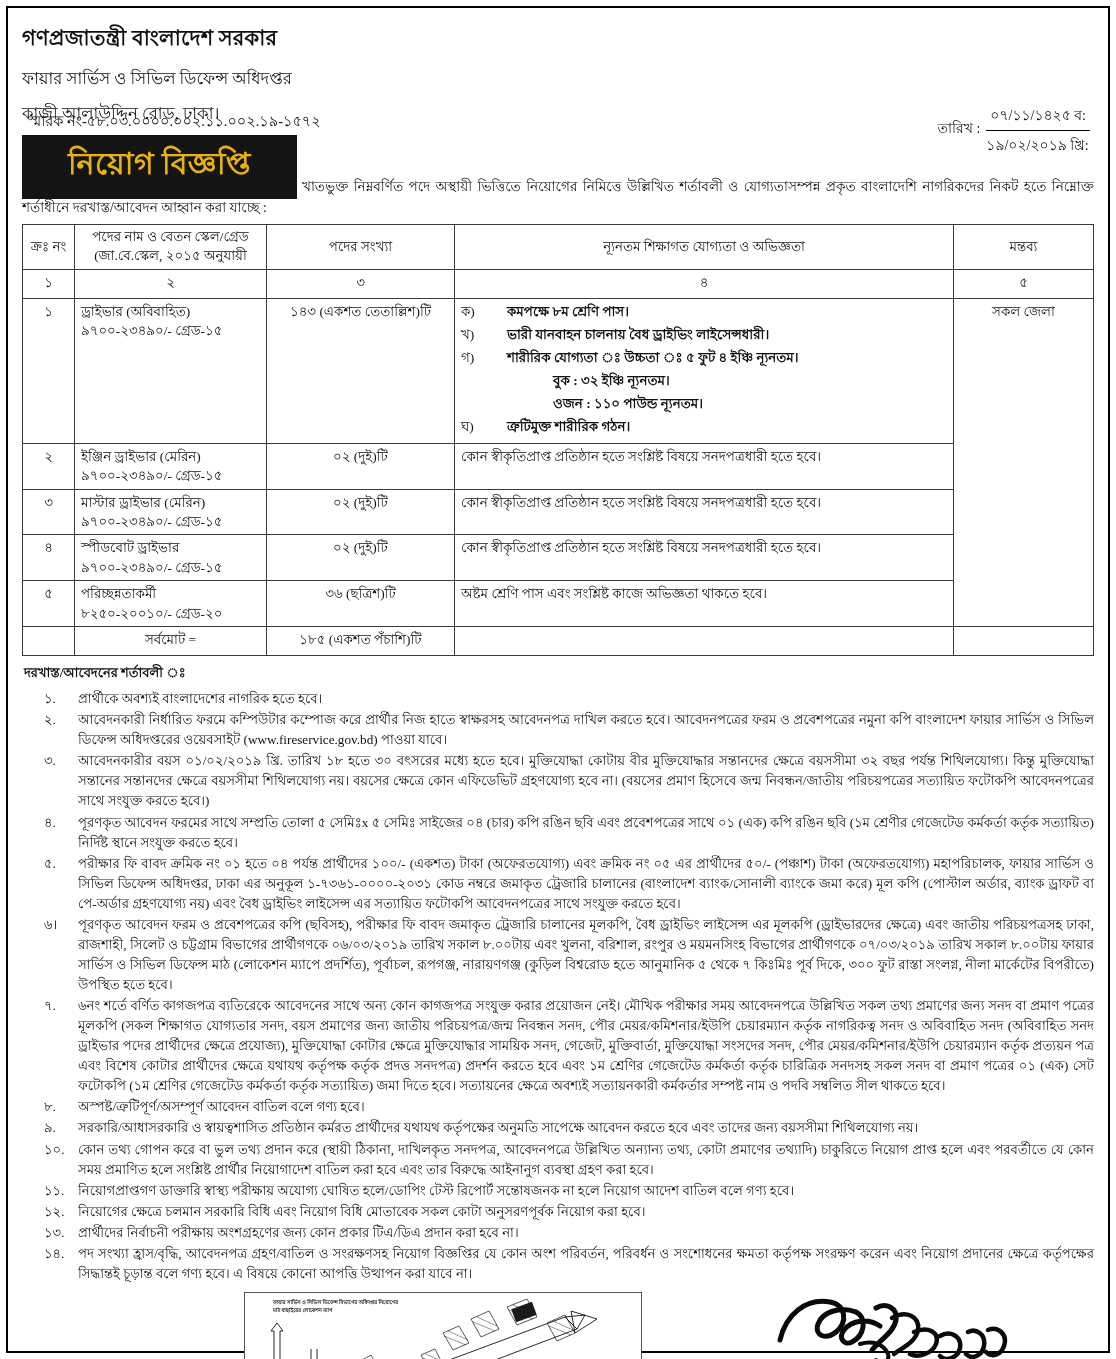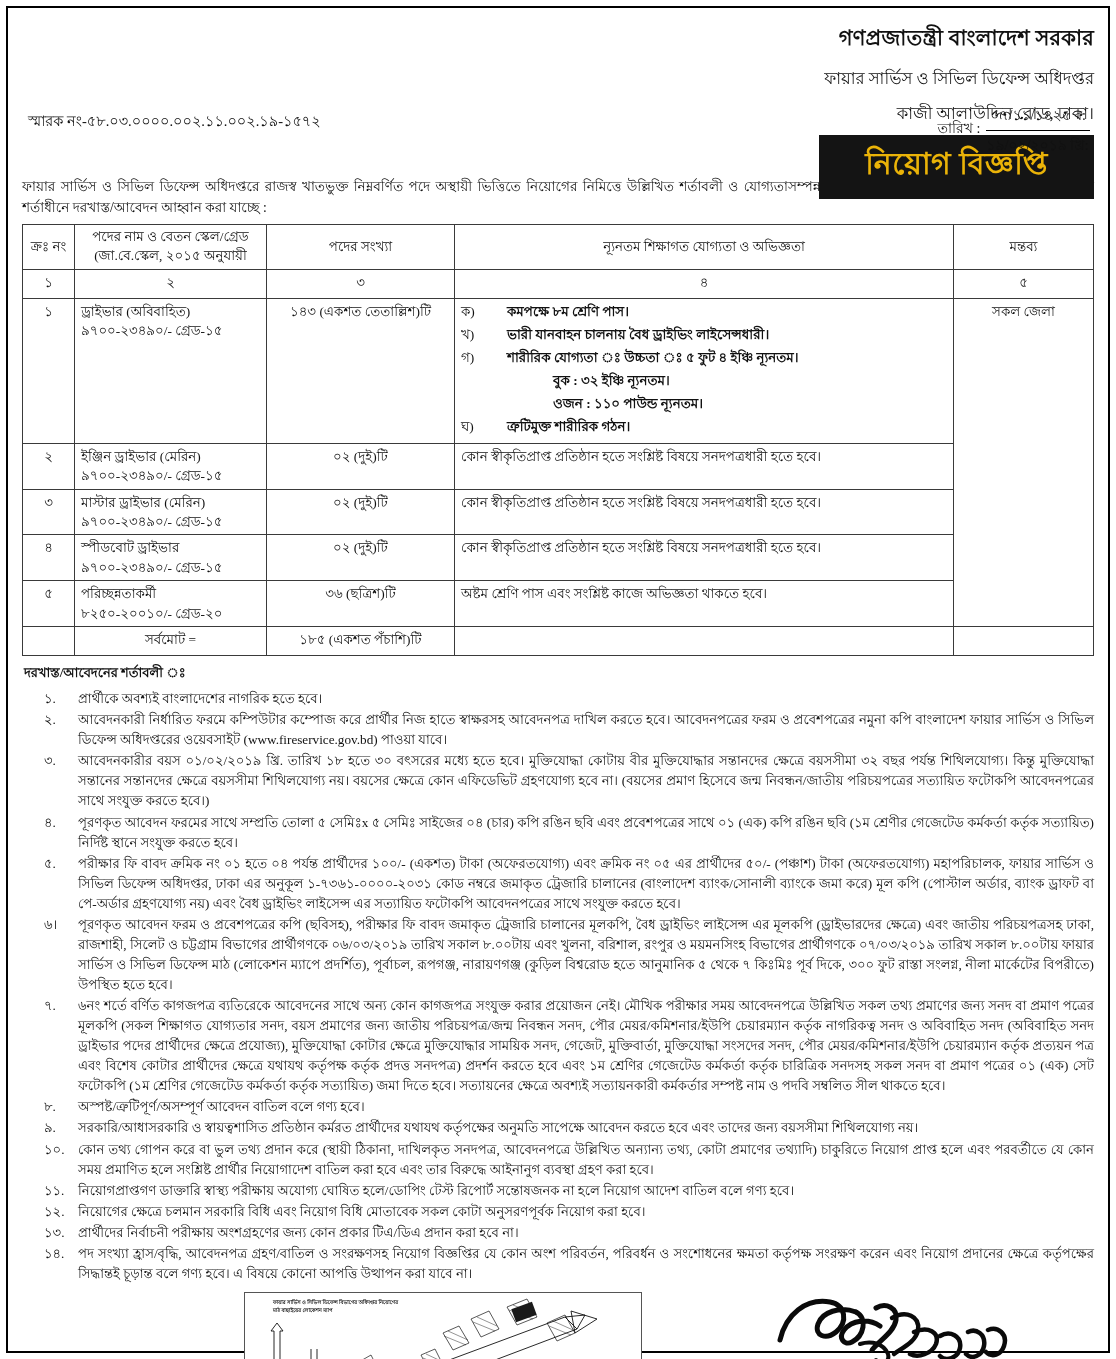--- a/index.html
+++ b/index.html
@@ -20,21 +20,21 @@
   }
   .page-frame {
     width: 100%; height: 100%;
     border: 2.5px solid #000;
     padding: 8px 14px 4px 14px;
     position: relative;
   }
 
   
   .hdr { position: relative; height: 150px; }
-  .hdr-center { text-align: right; }
+  .hdr-center { text-align: left; }
   .gov-line-1 {
     font-size: 21px; font-weight: bold; letter-spacing: .2px;
     margin: 6px 0 0 0;
   }
   .gov-line-2 { font-size: 16.5px; margin-top: 9px; }
   .gov-line-3 { font-size: 16.5px; margin-top: 8px; }
   .notice-band {
     display: inline-block;
     background: #141414; color: #eab308;
     font-size: 30px; font-weight: bold;

